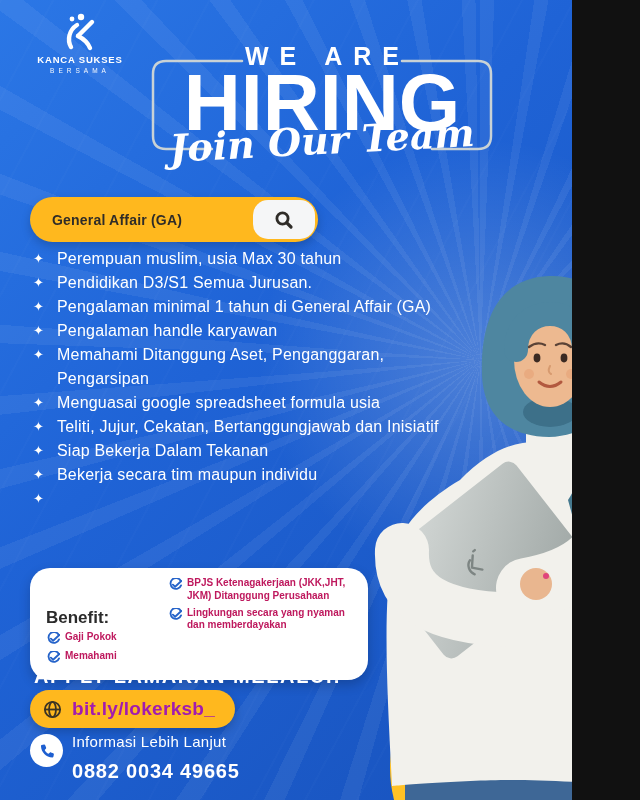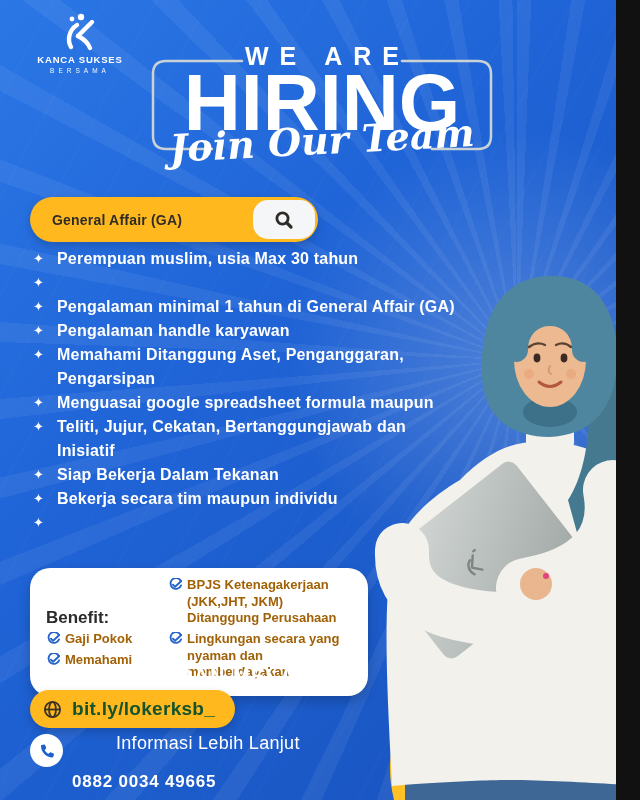--- a/index.html
+++ b/index.html
@@ -1,17 +1,17 @@
 <!DOCTYPE html>
 <html><head>
 <meta charset="utf-8">
 <style>
   html,body{margin:0;padding:0;background:#111;}
   .poster{
-    position:relative;width:616px;height:800px;overflow:hidden;
+    position:relative;width:572px;height:800px;overflow:hidden;
     font-family:"Liberation Sans",sans-serif;
     background:
       radial-gradient(circle at 84% 45%, rgba(255,255,255,.22) 0%, rgba(255,255,255,0) 34%),
       linear-gradient(135deg,#2B77E6 0%,#1F63D6 42%,#1852BC 100%);
   }
   .rays{
     position:absolute;inset:0;pointer-events:none;
     background:repeating-conic-gradient(from 0deg at 84% 45%,
       rgba(255,255,255,.06) 0deg 2.2deg, rgba(255,255,255,0) 2.2deg 8.5deg);
     mix-blend-mode:screen;
@@ -55,56 +55,56 @@
   .search-btn{
     width:62px;height:39px;margin:3px 3px 3px 0;background:#F5F6F7;border-radius:15px;
     display:flex;align-items:center;justify-content:center;border:0;cursor:pointer;
   }
 
   
   .reqs{position:absolute;left:33px;top:247px;margin:0;padding:0;list-style:none;}
   .reqs li{display:flex;align-items:flex-start;}
   .star{width:24px;flex:0 0 24px;color:#fff;font-size:13px;line-height:24px;}
   .req-text{
-    max-width:400px;color:#fff;font-size:16px;font-weight:bold;
+    max-width:400px;color:#fff;font-size:16px;font-weight:normal;
     line-height:24px;letter-spacing:.2px;
   }
 
   
   .benefit{
     position:absolute;left:30px;top:568px;width:338px;box-sizing:border-box;
     background:#fff;border-radius:20px;padding:9px 14px 11px 16px;
     display:flex;gap:10px;box-shadow:0 5px 12px rgba(0,0,0,.2);
   }
   .benefit-left{width:112px;flex:0 0 112px;margin-top:31px;}
   .benefit-title{font-size:17px;font-weight:bold;color:#2B2B2B;margin-bottom:3px;}
   .benefit-item{display:flex;gap:5px;align-items:flex-start;margin-bottom:4px;}
   .benefit-item svg{flex:0 0 14px;margin-top:1px;}
-  .benefit-item span{font-size:13px;font-weight:bold;color:#a16207;line-height:1.28;}
+  .benefit-item span{font-size:10px;font-weight:bold;color:#be185d;line-height:1.28;}
 
   
   .apply-heading{
     position:absolute;left:34px;top:665px;color:#fff;font-size:20px;font-weight:bold;
     letter-spacing:1.6px;
   }
   .bitly{
     position:absolute;left:30px;top:690px;height:38px;
     background:#FFB81E;border-radius:20px;display:inline-flex;align-items:center;
     gap:9px;padding:0 20px 0 12px;box-shadow:0 4px 10px rgba(0,0,0,.18);cursor:pointer;
   }
-  .bitly-text{font-size:19px;font-weight:bold;color:#14532d;letter-spacing:.3px;}
+  .bitly-text{font-size:19px;font-weight:bold;color:#a21caf;letter-spacing:.3px;}
 
   
   .phone-circle{
     position:absolute;left:30px;top:734px;width:33px;height:33px;border-radius:50%;
     background:#fff;display:flex;align-items:center;justify-content:center;
   }
   .contact-text{position:absolute;left:72px;top:733px;color:#fff;}
-  .contact-note{font-size:18px;letter-spacing:.3px;margin-left:44px;}
-  .contact-phone{font-size:17px;font-weight:bold;letter-spacing:.8px;margin-top:18px;}
+  .contact-note{font-size:15px;letter-spacing:.3px;}
+  .contact-phone{font-size:20px;font-weight:bold;letter-spacing:.8px;margin-top:10px;}
 
   .person{position:absolute;left:330px;top:228px;}
 </style>
 </head>
 <body>
 
 <div class="poster">
   <div class="rays"></div>
   <div class="streaks"></div>
 
@@ -187,36 +187,37 @@
     </button>
   </div>
 
   <ul class="reqs">
     <li>
         <span class="star">✦</span>
         <span class="req-text">Perempuan muslim, usia Max 30 tahun</span>
       </li>
     <li>
         <span class="star">✦</span>
+        <span class="req-text">Pendidikan D3/S1 Semua Jurusan.</span>
       </li>
     <li>
         <span class="star">✦</span>
         <span class="req-text">Pengalaman minimal 1 tahun di General Affair (GA)</span>
       </li>
     <li>
         <span class="star">✦</span>
         <span class="req-text">Pengalaman handle karyawan</span>
       </li>
     <li>
         <span class="star">✦</span>
         <span class="req-text">Memahami Ditanggung Aset, Penganggaran, Pengarsipan</span>
       </li>
     <li>
         <span class="star">✦</span>
-        <span class="req-text">Menguasai google spreadsheet formula maupun</span>
+        <span class="req-text">Menguasai google spreadsheet formula usia</span>
       </li>
     <li>
         <span class="star">✦</span>
         <span class="req-text">Teliti, Jujur, Cekatan, Bertanggungjawab dan Inisiatif</span>
       </li>
     <li>
         <span class="star">✦</span>
         <span class="req-text">Siap Bekerja Dalam Tekanan</span>
       </li>
     <li>

